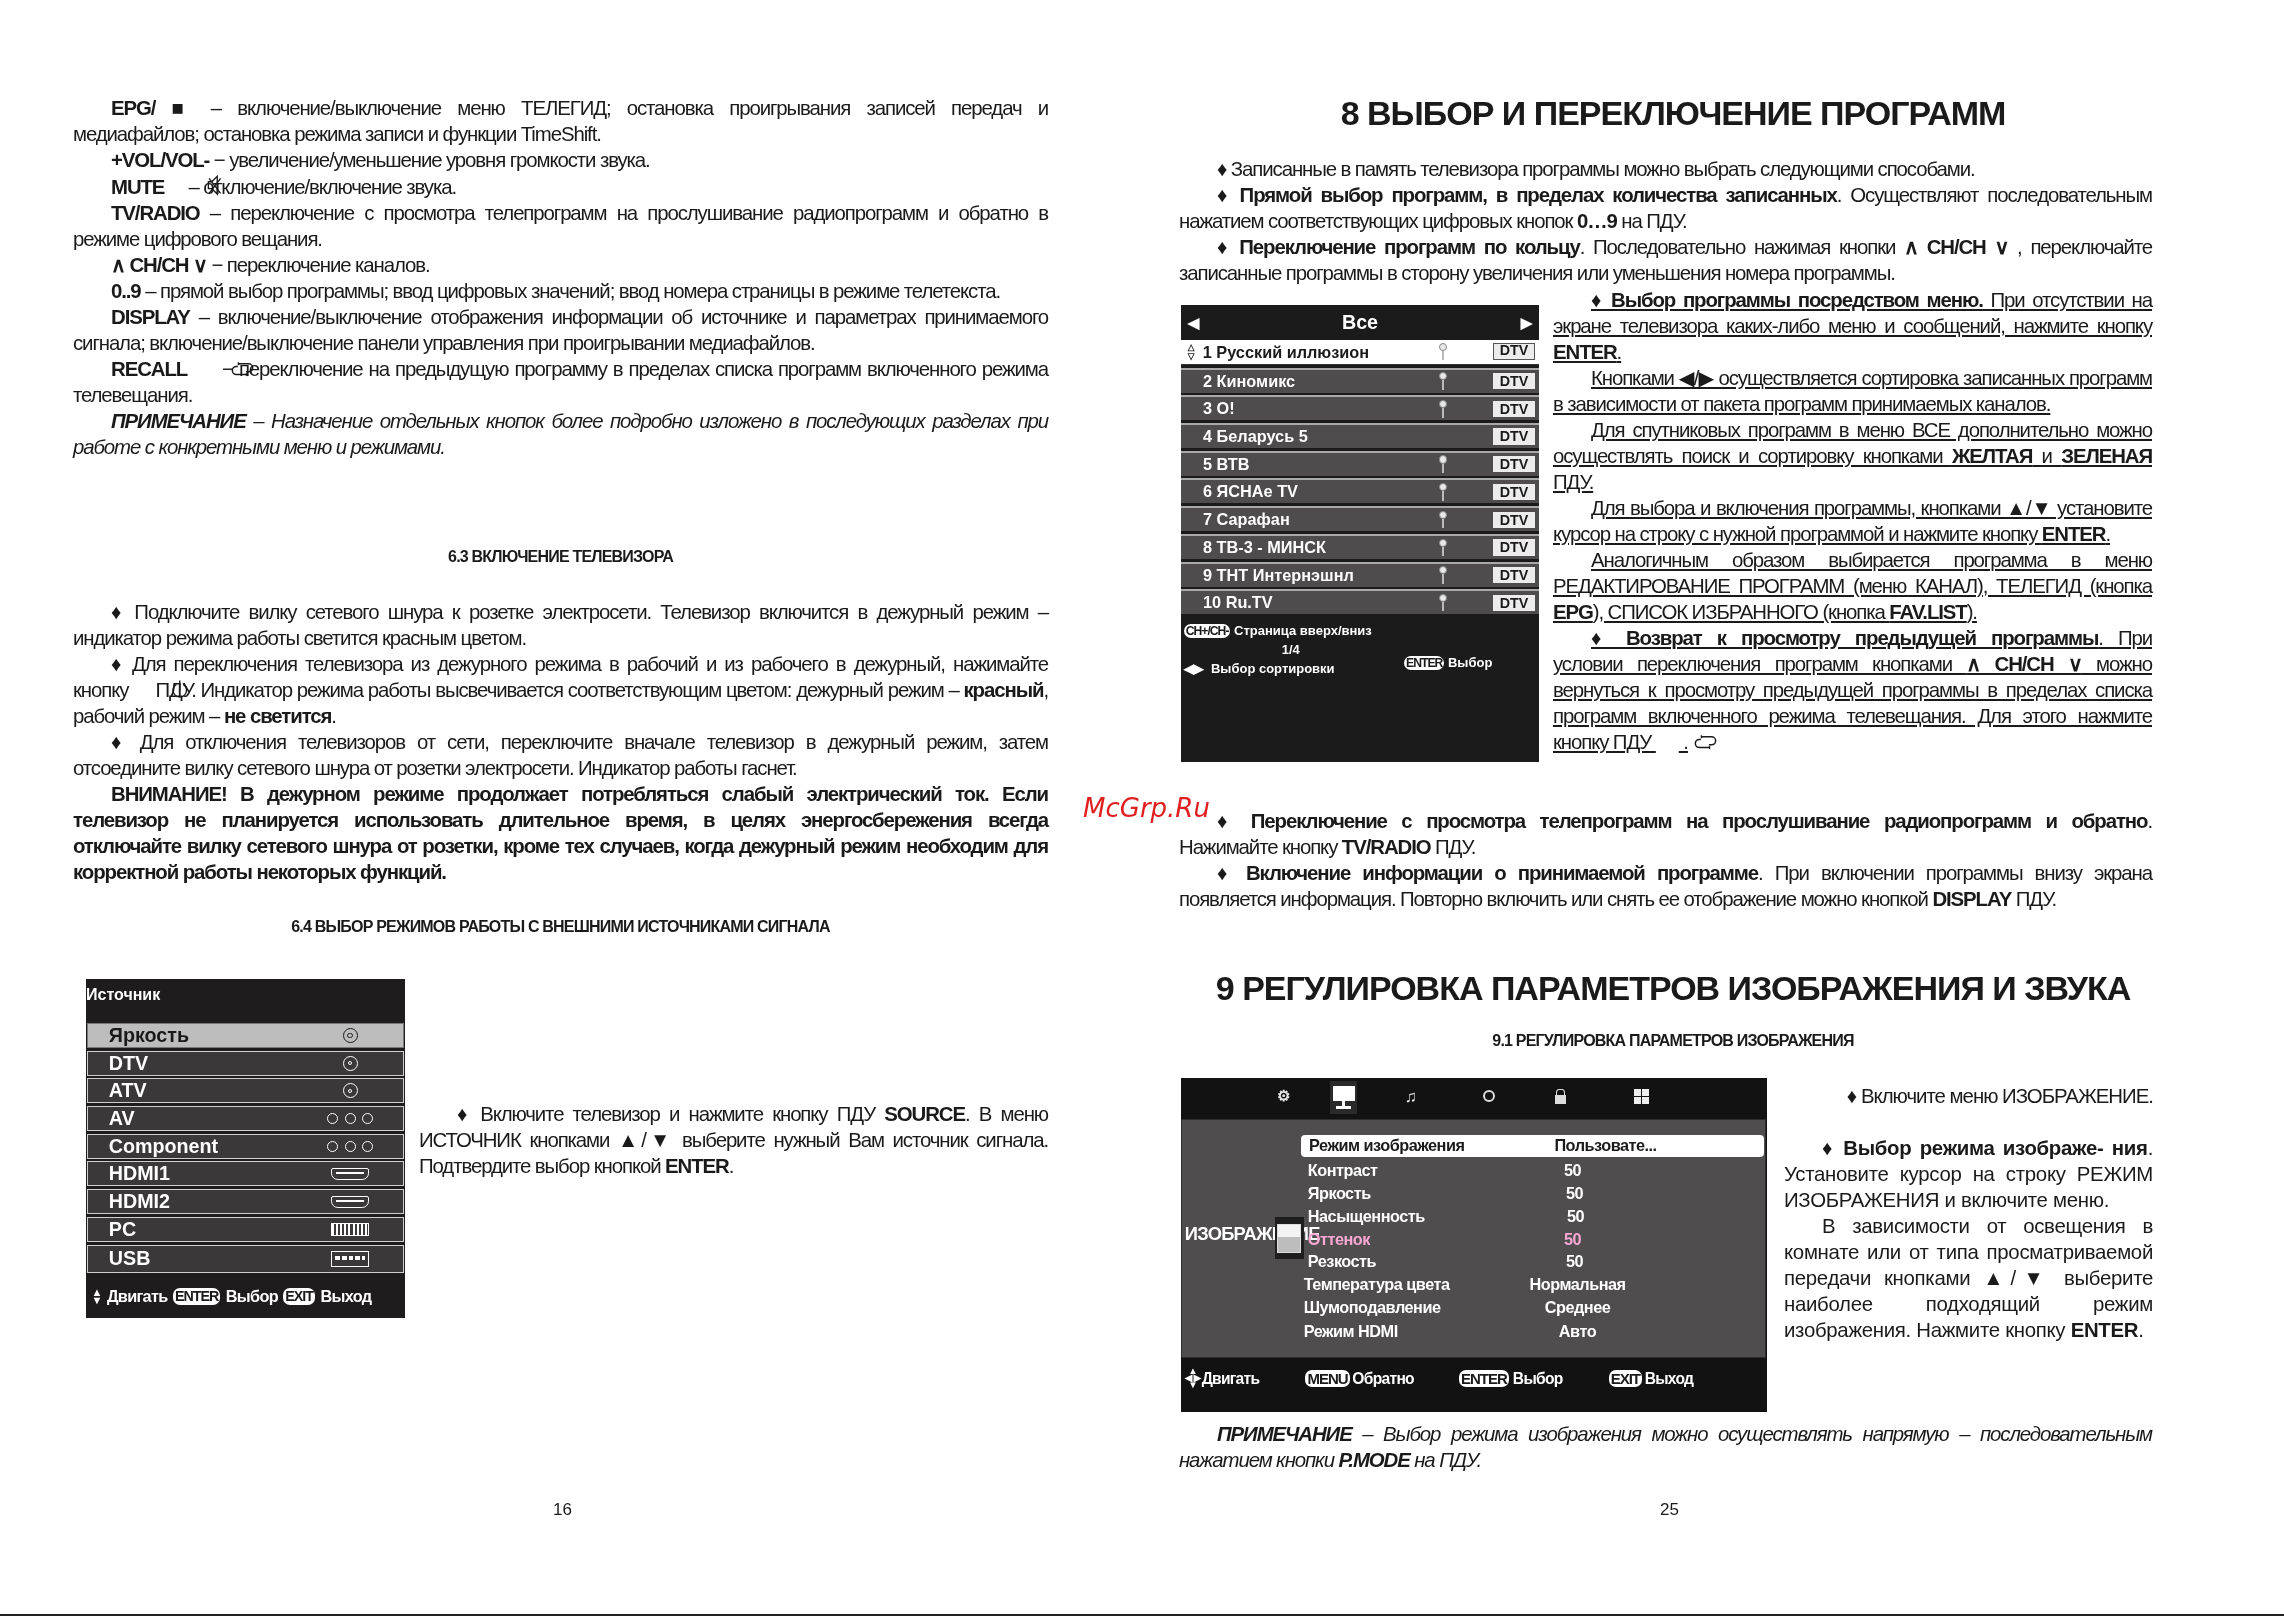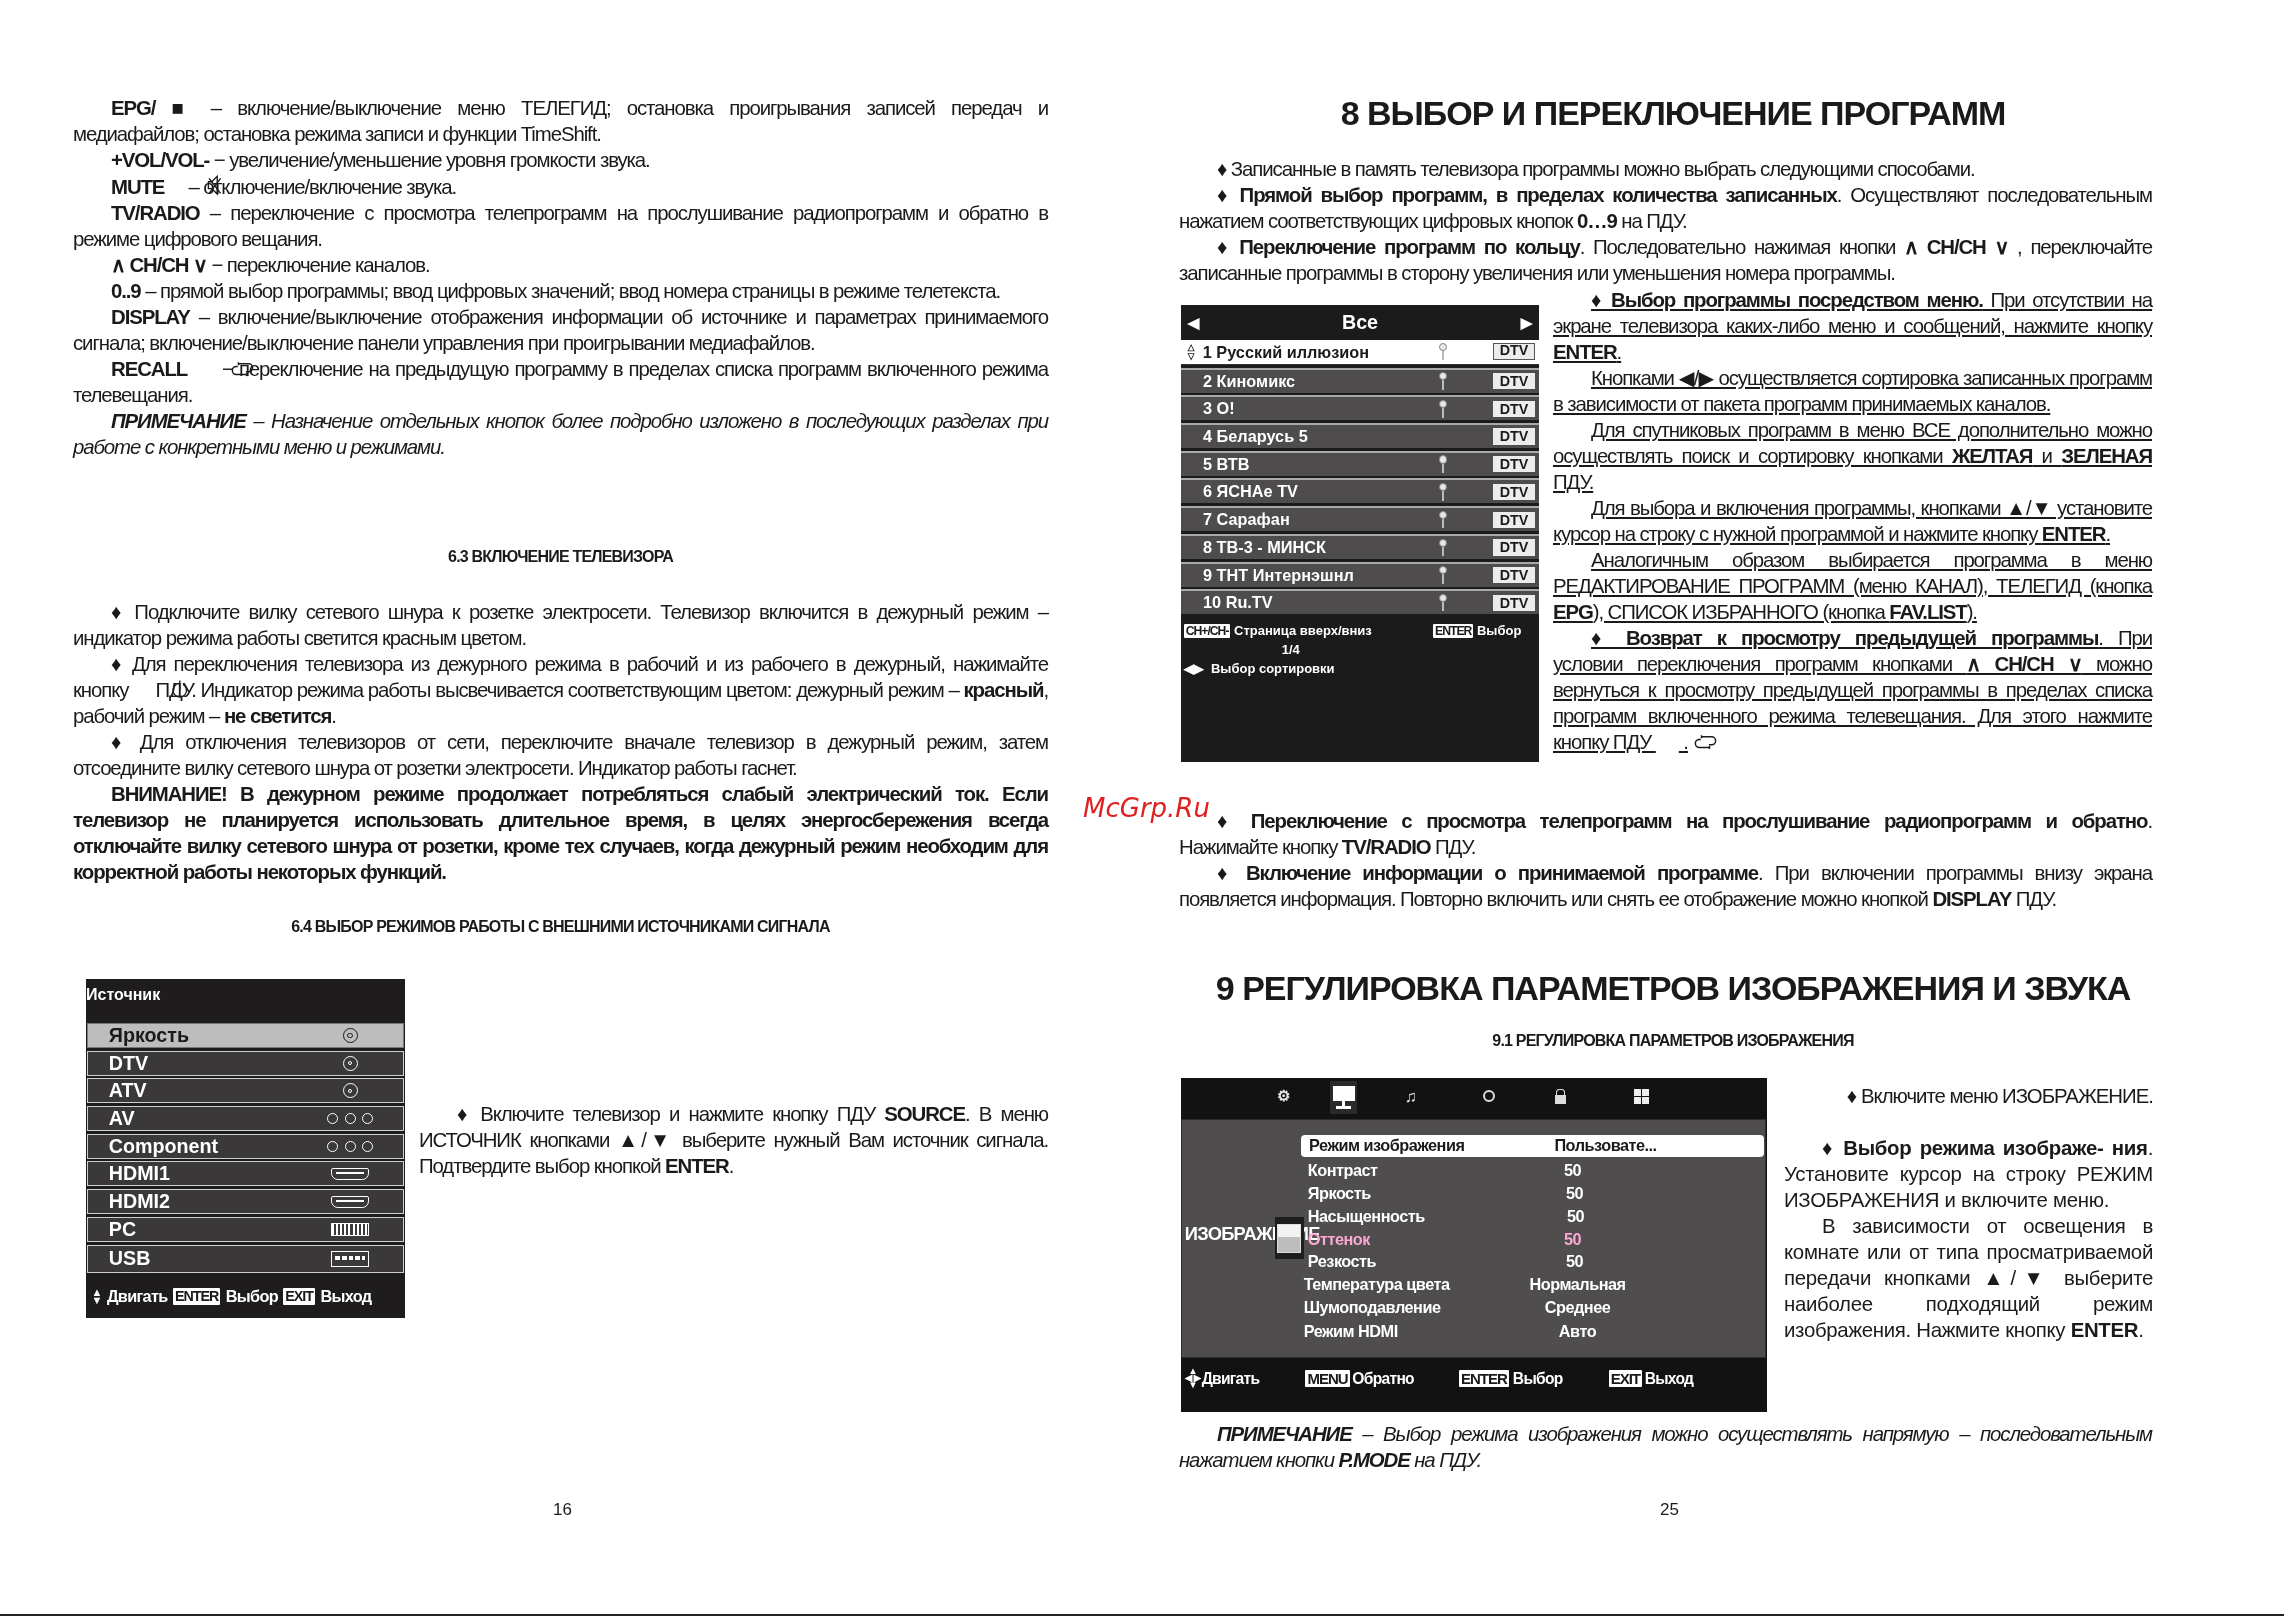--- a/index.html
+++ b/index.html
@@ -30,21 +30,21 @@
   .ring .dot { width:5.4px; height:5.4px; border-radius:50%; border:1.4px solid #fff; box-sizing:border-box; }
   .src-row.sel .ring, .src-row.sel .ring .dot { border-color:#1a1a1a; }
   .hdmi { width:38px; height:12.2px; border:1.4px solid #fff; border-radius:2px 2px 6.8px 6.8px; box-sizing:border-box; position:relative; }
   .hdmi::after { content:""; position:absolute; left:4.1px; right:4.1px; top:3.4px; height:2px; background:#fff; }
   .vga { width:38px; height:13.6px; border:1.4px solid #fff; box-sizing:border-box;
          background:repeating-linear-gradient(90deg,#fff 0 2px,#3a3839 2px 4.1px); }
   .usb { width:38px; height:16.3px; border:1.4px solid #fff; box-sizing:border-box; position:relative; }
   .usb::after { content:""; position:absolute; left:2.7px; right:2.7px; top:4.8px; height:4.1px;
                 background:repeating-linear-gradient(90deg,#fff 0 4.8px,#3a3839 4.8px 6.8px); }
   .src-footer { display:flex; align-items:center; gap:5.4px; font-size:16.3px; padding:11px 5.4px; letter-spacing:-0.7px; }
-  .key { background:#fff; color:#1a1a1a; border-radius:1px; padding:0 2px; font-size:14.3px; letter-spacing:-1px; line-height:17px; }
+  .key { background:#fff; color:#1a1a1a; border-radius:7px; padding:0 2px; font-size:14.3px; letter-spacing:-1px; line-height:17px; }
 
   
   .ch-list { background:#1b1b1b; color:#fff; font-family:"Liberation Sans", sans-serif; font-weight:bold; }
   .ch-head { height:35px; display:flex; align-items:center; justify-content:space-between; padding:0 6.8px; font-size:19.7px; }
   .ch-row { height:25px; margin-bottom:2.7px; background:#4e4c4d; border-top:2px solid #a9a9a9;
             display:flex; align-items:center; font-size:16.3px; box-sizing:border-box; position:relative; }
   .ch-row.sel { background:#fff; color:#1a1a1a; border-top:none; border-bottom:1.4px solid #333; }
   .ch-arrows { width:20.4px; font-size:8.8px; line-height:8.8px; text-align:center; color:#1a1a1a; }
   .ch-name { padding-left:1.4px; flex:1; }
   .ch-row:not(.sel) .ch-name { padding-left:22px; }
@@ -278,21 +278,21 @@
   <div class="ch-row">
       <span class="ch-name">10 Ru.TV</span>
       <span class="key-ico">
         <div class="h"></div>
         <div class="s"></div>
       </span>
       <span class="dtv">DTV</span>
     </div>
   <div class="ch-foot">
     <div><span class="key" style="font-size:12.2px;">CH+/CH-</span> <span>Страница вверх/вниз</span>
-      <span style="position:absolute; left:252px;"><span class="key" style="font-size:12.2px;">ENTER</span> <span>Выбор</span></span></div>
+      <span style="position:absolute; left:223px;margin-top:32px;"><span class="key" style="font-size:12.2px;">ENTER</span> <span>Выбор</span></span></div>
     <div style="padding-left:98px;">1/4</div>
     <div><span>◀▶</span>&nbsp; <span>Выбор сортировки</span></div>
   </div>
 </div>
 
 <div class="abs page-text narrow" style="left:1553px; top:287px; width:599px;text-decoration:underline;">
   <p class="p"><b>♦ Выбор программы посредством меню.</b><span> При отсутствии на экране телевизора каких-либо меню и сообщений, нажмите кнопку </span><b>ENTER</b>.</p>
   <p class="p">Кнопками ◀/▶ осуществляется сортировка записанных программ в зависимости от пакета программ принимаемых каналов.</p>
   <p class="p"><span>Для спутниковых программ в меню ВСЕ дополнительно можно осуществлять поиск и сортировку кнопками </span><b>ЖЕЛТАЯ</b><span> и </span><b>ЗЕЛЕНАЯ</b><span> ПДУ.</span></p>
   <p class="p"><span>Для выбора и включения программы, кнопками ▲/▼ установите курсор на строку с нужной программой и нажмите кнопку </span><b>ENTER</b>.</p>

